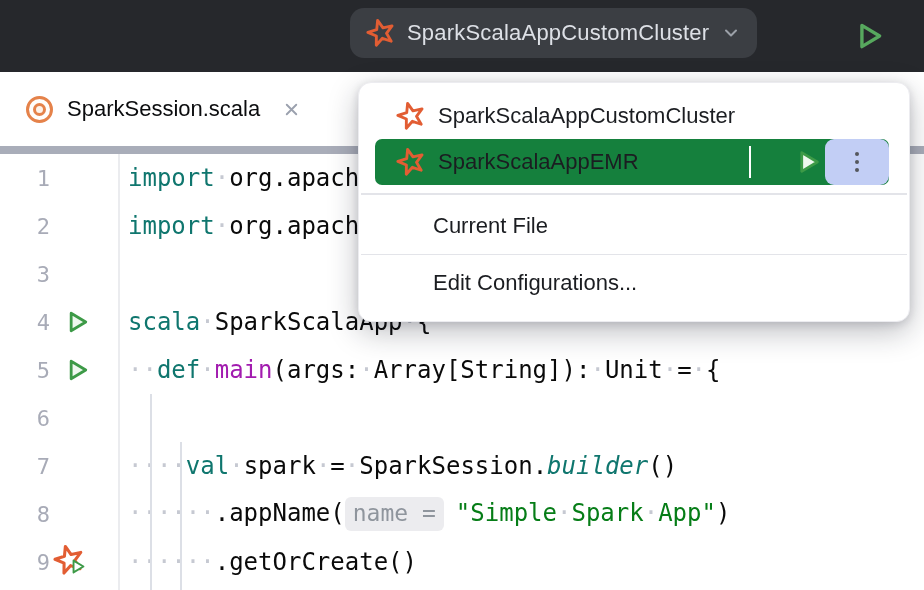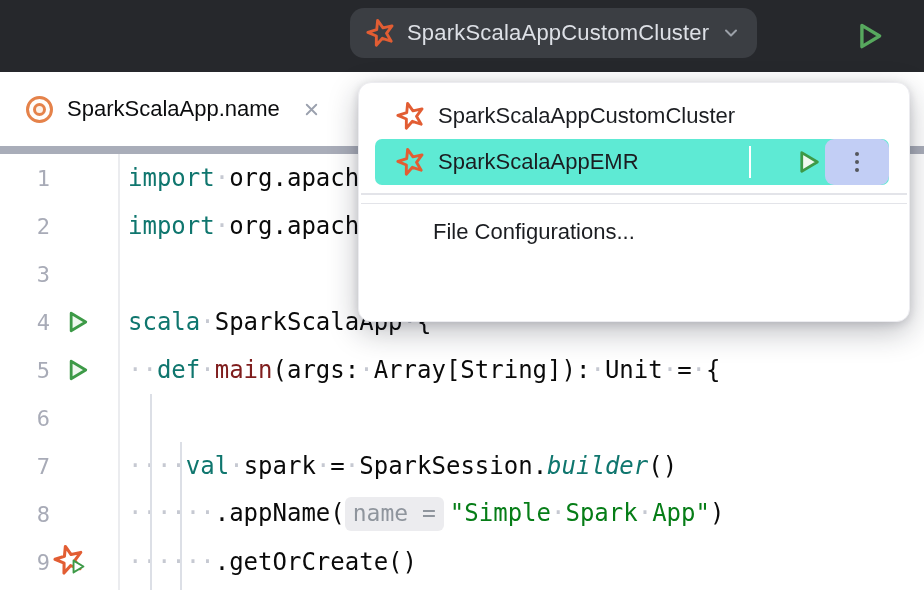--- a/index.html
+++ b/index.html
@@ -29,36 +29,36 @@
   .gutter-sep{position:absolute;left:118px;top:0;width:1.5px;height:436px;background:#ebecef;}
   .guide{position:absolute;width:1.5px;background:#dcdfe6;}
   .row{position:relative;display:flex;height:48px;align-items:center;}
   .num{width:50px;text-align:right;color:#a8abb7;font-family:"DejaVu Sans Mono",monospace;
        font-size:22px;flex:0 0 auto;}
   .gut{width:68px;height:48px;flex:0 0 auto;display:flex;align-items:center;}
   .code{font-family:"DejaVu Sans Mono",monospace;font-size:24px;white-space:pre;
         padding-left:10px;color:#0a0a0a;}
   .tk-kw{color:#0f766e;}
   .tk-pl{color:#0a0a0a;}
-  .tk-fn{color:#7f1d1d;}
+  .tk-fn{color:#a21caf;}
   .tk-it{color:#0f766e;font-style:italic;}
   .tk-str{color:#067d17;}
   .ws{color:#c6c9d2;}
   .inlay{display:inline-block;background:#ececef;color:#8f959d;border-radius:6px;
-         padding:1px 8px 3px 8px;margin-right:6px;font-size:23px;line-height:30px;}
+         padding:1px 8px 3px 8px;margin-right:12px;font-size:23px;line-height:30px;}
 
   
   .popup{position:absolute;left:358px;top:82px;width:552px;height:240px;background:#ffffff;
          border-radius:13px;border:1px solid #ececf0;box-sizing:border-box;z-index:20;
          box-shadow:0 10px 30px rgba(20,24,40,.28),0 2px 8px rgba(20,24,40,.14);
          padding-top:10px;}
   .mi{height:46px;display:flex;align-items:center;font-size:22px;color:#1b1d21;cursor:default;}
   .mi .star{margin-left:37px;margin-right:12px;display:flex;}
   .mi.plain .txt{margin-left:74px;}
-  .mi-selected{margin:0 20px 0 16px;border-radius:7px;background:#5eead4;position:relative;}
+  .mi-selected{margin:0 20px 0 16px;border-radius:7px;background:#15803d;position:relative;}
   .mi-selected .star{margin-left:21px;}
   .vdiv{position:absolute;left:374px;top:7px;width:2px;height:32px;background:#ffffff;}
   .mi-play{position:absolute;left:418px;top:8px;width:30px;height:30px;}
   .kebab{position:absolute;right:0px;top:0px;width:64px;height:46px;background:#c2cef5;
          border-radius:9px;display:flex;flex-direction:column;align-items:center;
          justify-content:center;gap:4px;}
   .kebab i{width:4px;height:4px;border-radius:50%;background:#54575d;display:block;}
   .msep{height:1.5px;background:#e3e4e9;margin:8px 2px;}
   .msep2{height:1.5px;background:#e3e4e9;margin:5px 2px;}
 </style>
@@ -143,21 +143,21 @@
       </div>
     <div class="guide" style="left:150px;top:240px;height:196px;"></div>
     <div class="guide" style="left:180px;top:288px;height:148px;"></div>
   </div>
 
   <div class="tabbar">
     <div class="tab">
       <span class="scala-obj">
           <span class="inner"></span>
         </span>
-      <span class="fname">SparkScalaApp.name</span>
+      <span class="fname">SparkSession.scala</span>
       <svg width="19" height="19" viewBox="0 0 24 24">
         <path d="M6 6 L18 18 M18 6 L6 18" stroke="#9ba1ae" stroke-width="2.4" stroke-linecap="round"></path>
       </svg>
     </div>
   </div>
   <div class="band"></div>
 
   <div class="header">
     <div class="run-pill">
       <svg width="30" height="30" viewBox="0 0 24 24">
@@ -201,21 +201,24 @@
       </span>
       <span class="kebab">
           <i></i>
           <i></i>
           <i></i>
         </span>
     </div>
 
     <div class="msep"></div>
 
+    <div class="mi plain">
+      <span class="txt">Current File</span>
+    </div>
 
     <div class="msep2"></div>
 
     <div class="mi plain">
-      <span class="txt">File Configurations...</span>
+      <span class="txt">Edit Configurations...</span>
     </div>
   </div>
 
 </div>
 
 </body></html>

